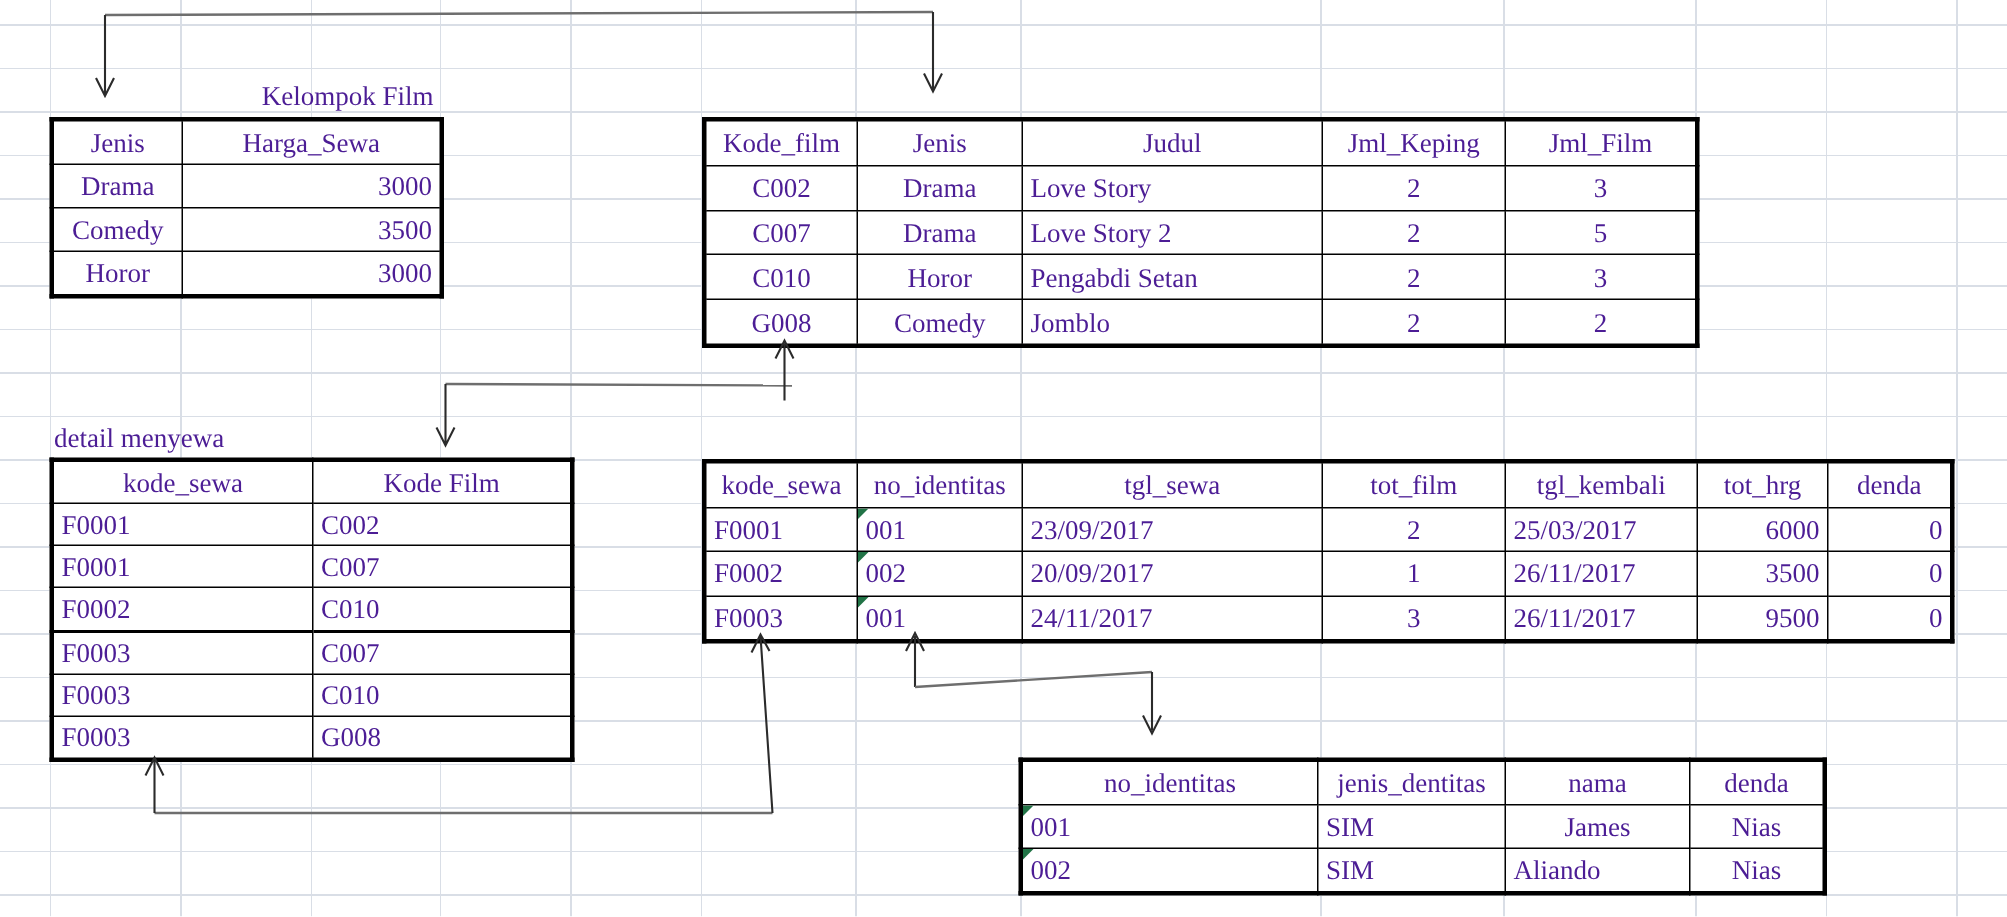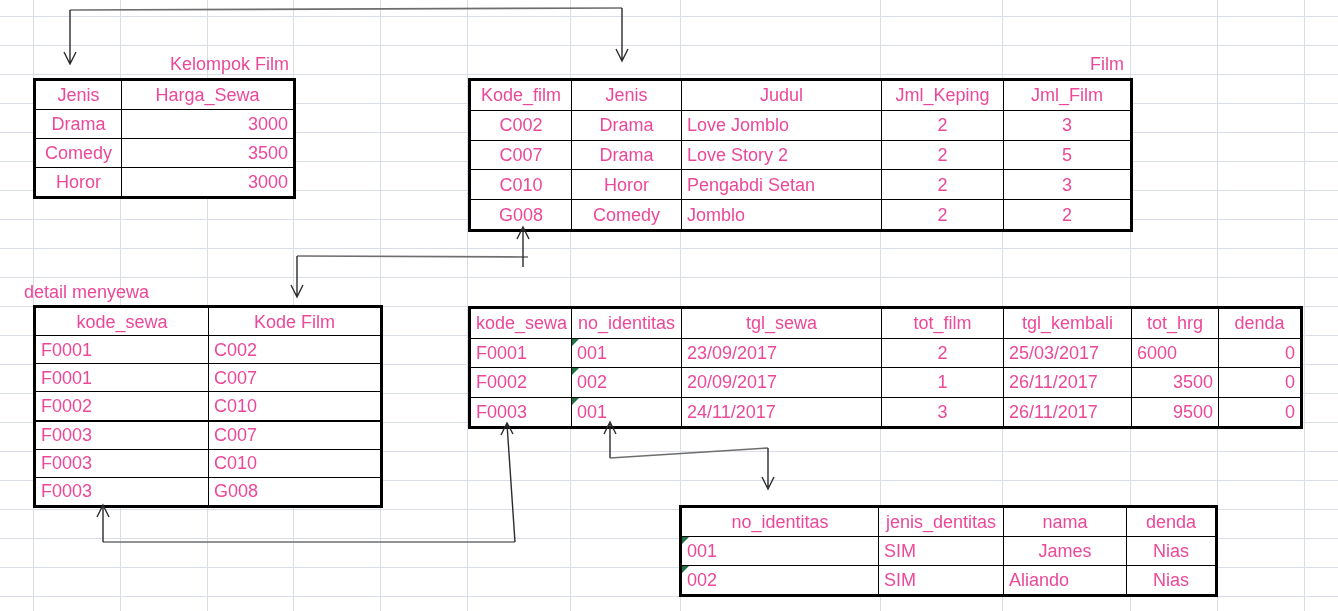--- a/index.html
+++ b/index.html
@@ -1,26 +1,26 @@
 <!DOCTYPE html>
 <html style="--flag: #217346;"><head>
 <meta charset="utf-8">
 <style>
   html,body{margin:0;padding:0;background:#fff;}
   .stage{
     position:relative;width:1338px;height:611px;background:#fff;overflow:hidden;
-    font-family:Liberation Sans, sans-serif; color:#ec4899;
+    font-family:Liberation Serif, serif; color:#4c1d95;
   }
   #grid-svg,#arrow-svg{position:absolute;left:0;top:0;width:1338px;height:611px;pointer-events:none;}
   #grid-svg{z-index:1;}
   #arrow-svg{z-index:6;}
   .title{position:absolute;z-index:2;font-size:18px;line-height:22px;white-space:nowrap;}
   #title-kelompok{left:33px;top:53px;width:256px;text-align:right;}
   #title-film{left:868px;top:53px;width:256px;text-align:right;}
-  #title-detail{left:24px;top:281px;width:300px;text-align:left;}
+  #title-detail{left:36px;top:281px;width:300px;text-align:left;}
   #title-menyewa{left:1038px;top:281px;width:256px;text-align:right;}
   .tbl{position:absolute;z-index:3;}
   .tbl table{border-collapse:collapse;table-layout:fixed;background:#fff;border:3px solid #000;}
   .tbl th,.tbl td{
     border:1px solid #000;font-weight:normal;font-size:18px;line-height:1;
     padding:0 5px;white-space:nowrap;overflow:hidden;position:relative;vertical-align:middle;
   }
   .tbl th{text-align:center;}
   tr.thick-top td{border-top:2.5px solid #000;}
   .flag{
@@ -64,21 +64,20 @@
       <line x1="0" y1="422.5" x2="1338" y2="422.5" stroke="#d9dee6" stroke-width="1" shape-rendering="crispEdges"></line>
       <line x1="0" y1="451.5" x2="1338" y2="451.5" stroke="#d9dee6" stroke-width="1" shape-rendering="crispEdges"></line>
       <line x1="0" y1="480.5" x2="1338" y2="480.5" stroke="#d9dee6" stroke-width="1" shape-rendering="crispEdges"></line>
       <line x1="0" y1="509.5" x2="1338" y2="509.5" stroke="#d9dee6" stroke-width="1" shape-rendering="crispEdges"></line>
       <line x1="0" y1="538.5" x2="1338" y2="538.5" stroke="#d9dee6" stroke-width="1" shape-rendering="crispEdges"></line>
       <line x1="0" y1="567.5" x2="1338" y2="567.5" stroke="#d9dee6" stroke-width="1" shape-rendering="crispEdges"></line>
       <line x1="0" y1="596.5" x2="1338" y2="596.5" stroke="#d9dee6" stroke-width="1" shape-rendering="crispEdges"></line>
     </svg>
 
   <div class="title" id="title-kelompok">Kelompok Film</div>
-  <div class="title" id="title-film">Film</div>
   <div class="title" id="title-detail">detail menyewa</div>
 
   <div class="tbl" style="left: 33px; top: 78px;">
       <table style="width: 260px;">
         <colgroup>
           <col style="width: 87px;">
           <col style="width: 173px;">
         </colgroup>
         <thead>
           <tr>
@@ -117,21 +116,21 @@
             <th style="height: 28.8px;">Jenis</th>
             <th style="height: 28.8px;">Judul</th>
             <th style="height: 28.8px;">Jml_Keping</th>
             <th style="height: 28.8px;">Jml_Film</th>
           </tr>
         </thead>
         <tbody>
           <tr>
             <td style="text-align: center; height: 28.8px;">C002</td>
             <td style="text-align: center; height: 28.8px;">Drama</td>
-            <td style="text-align: left; height: 28.8px;">Love Jomblo</td>
+            <td style="text-align: left; height: 28.8px;">Love Story</td>
             <td style="text-align: center; height: 28.8px;">2</td>
             <td style="text-align: center; height: 28.8px;">3</td>
           </tr>
           <tr>
             <td style="text-align: center; height: 28.8px;">C007</td>
             <td style="text-align: center; height: 28.8px;">Drama</td>
             <td style="text-align: left; height: 28.8px;">Love Story 2</td>
             <td style="text-align: center; height: 28.8px;">2</td>
             <td style="text-align: center; height: 28.8px;">5</td>
           </tr>
@@ -214,21 +213,21 @@
             <th style="height: 28.5px;">denda</th>
           </tr>
         </thead>
         <tbody>
           <tr>
             <td style="text-align: left; height: 28.5px;">F0001</td>
             <td style="text-align: left; height: 28.5px;">001<span class="flag"></span></td>
             <td style="text-align: left; height: 28.5px;">23/09/2017</td>
             <td style="text-align: center; height: 28.5px;">2</td>
             <td style="text-align: left; height: 28.5px;">25/03/2017</td>
-            <td style="height: 28.5px;">6000</td>
+            <td style="text-align: right; height: 28.5px;">6000</td>
             <td style="text-align: right; height: 28.5px;">0</td>
           </tr>
           <tr>
             <td style="text-align: left; height: 28.5px;">F0002</td>
             <td style="text-align: left; height: 28.5px;">002<span class="flag"></span></td>
             <td style="text-align: left; height: 28.5px;">20/09/2017</td>
             <td style="text-align: center; height: 28.5px;">1</td>
             <td style="text-align: left; height: 28.5px;">26/11/2017</td>
             <td style="text-align: right; height: 28.5px;">3500</td>
             <td style="text-align: right; height: 28.5px;">0</td>

